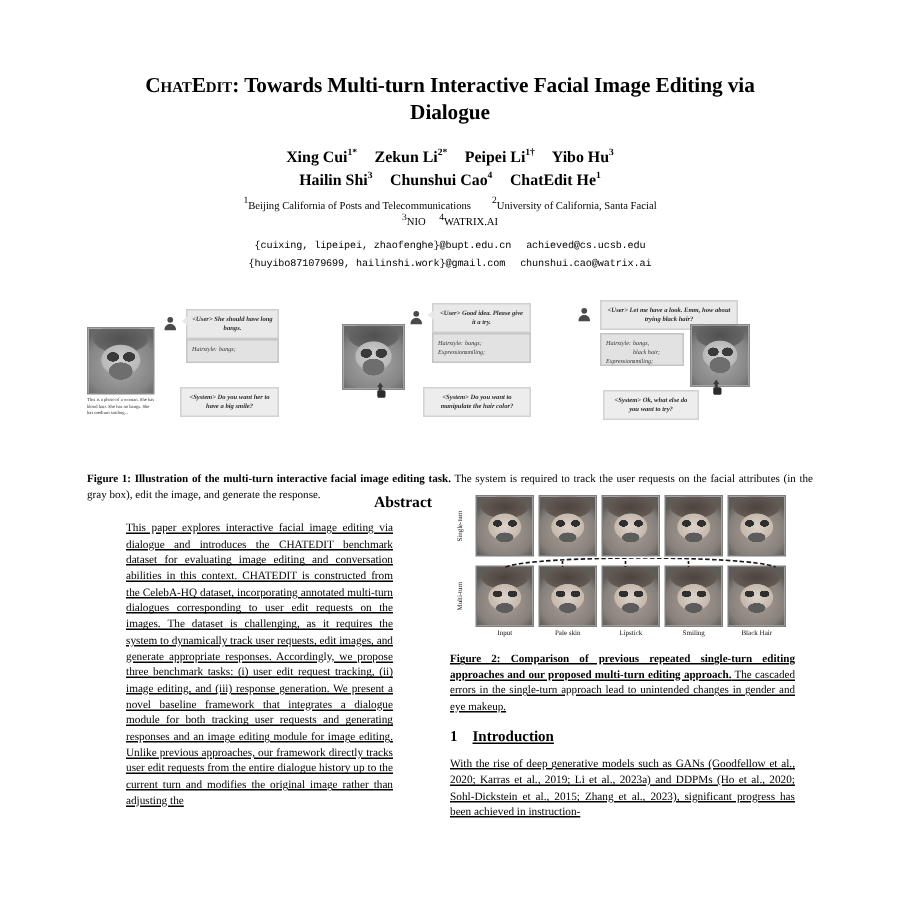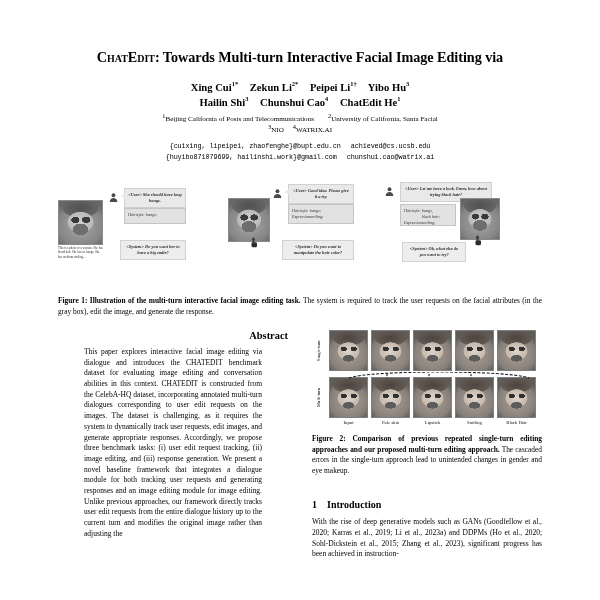--- a/index.html
+++ b/index.html
@@ -121,33 +121,34 @@
   .caption b { font-weight: bold; }
   .fig1-caption { margin: 24px 58px 0 58px; }
 
   
   .body-cols {
     position: absolute; left: 58px; top: 330px;
     width: 484px; height: 270px;
   }
   .col { position: absolute; top: 0; width: 230px; }
   .col-left { left: 0; }
-  .col-right { left: 254px; }
+  .col-right { left: 242px; text-decoration: underline; }
 
   .abstract-head {
     text-align: right; font-size: 10.4px; font-weight: bold;
     margin: 0 0 6px 0;
   }
   .abstract-body {
     font-size: 7.5px; line-height: 1.425; text-align: justify;
     margin: 0 26px 0 26px;
     hyphens: auto;
+    text-decoration: underline;
   }
   .sec-head {
-    font-size: 10px; font-weight: bold; margin: 23px 0 7px 0;
+    font-size: 10px; font-weight: bold; margin: 10px 0 7px 0;
   }
   .sec-head .num { display: inline-block; width: 15px; }
   .body-para {
     font-size: 7.5px; line-height: 1.44; text-align: justify;
   }
 
   
   .fig2 { position: relative; width: 230px; height: 100px; }
   .fig2-grid { position: absolute; left: 17px; top: 0; }
   .f2cell {
@@ -181,20 +182,21 @@
   .fig2-caption { margin: 4px 0 0 0; }
 </style>
 </head>
 <body>
 
 <div class="page">
 
   <div class="title-block">
     <div class="paper-title">
       <span class="sc">ChatEdit</span><span>: Towards Multi-turn Interactive Facial Image Editing via</span>
+      <div>Dialogue</div>
     </div>
   </div>
 
   <div class="authors">
     <div class="author-line">
       <span><span>Xing Cui</span><sup>1*</sup></span><span class="gap"></span>
       <span><span>Zekun Li</span><sup>2*</sup></span><span class="gap"></span>
       <span><span>Peipei Li</span><sup>1†</sup></span><span class="gap"></span>
       <span><span>Yibo Hu</span><sup>3</sup></span>
     </div>

